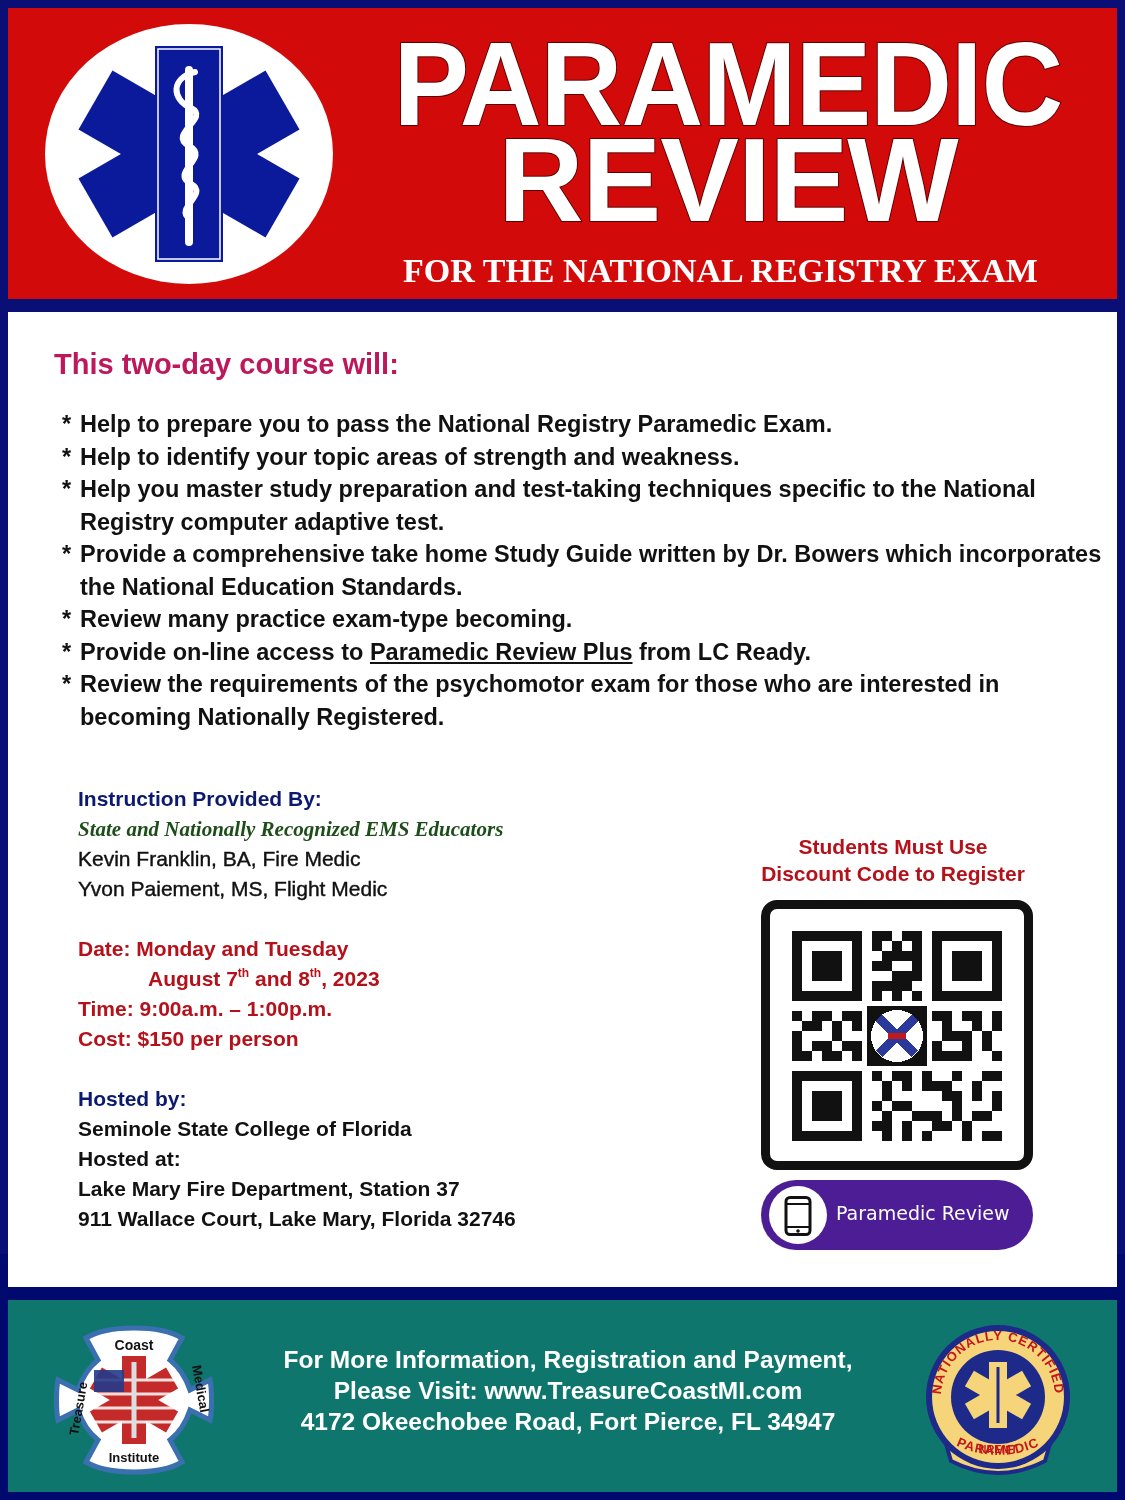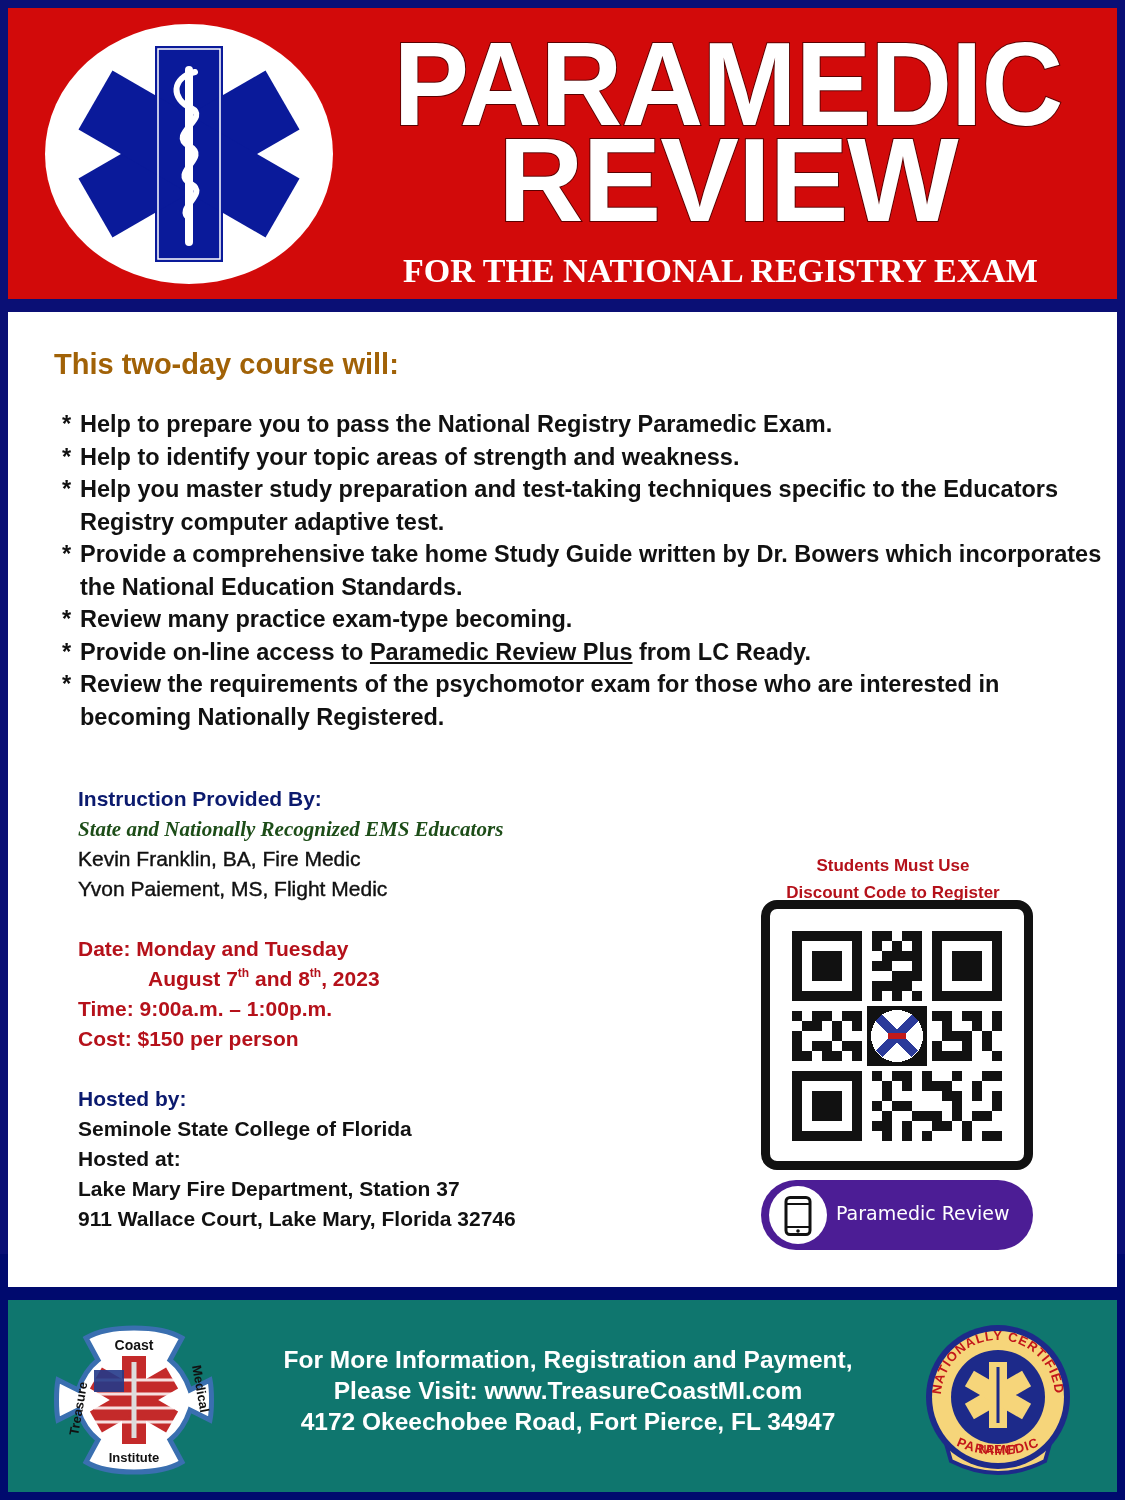--- a/index.html
+++ b/index.html
@@ -20,37 +20,37 @@
   }
   .title-1 { top: 16px; font-size: 118px; line-height: 120px; transform: scaleX(0.96); }
   .title-2 { top: 112px; font-size: 118px; line-height: 120px; }
   .subtitle {
     position: absolute; left: 340px; width: 745px; top: 244px; text-align: center;
     font-size: 34px; font-weight: bold; color: #fff; letter-spacing: 0px; font-family: Liberation Serif, serif;
   }
 
   
   .body { position: absolute; left: 8px; top: 312px; width: 1109px; height: 975px; background: #fff; }
-  .intro { position: absolute; left: 46px; top: 36px; font-size: 29px; font-weight: bold; color: #a16207; }
+  .intro { position: absolute; left: 46px; top: 36px; font-size: 29px; font-weight: bold; color: #be185d; }
   .bullets { position: absolute; left: 54px; top: 96px; width: 1050px; list-style: none; }
   .bullets li { font-size: 23.5px; font-weight: bold; color: #111; line-height: 32.5px; padding-left: 18px; text-indent: -18px; }
   .bullets li .star { display: inline-block; width: 18px; text-indent: 0; }
   .bullets li .u { text-decoration: underline; }
 
   .left-col { position: absolute; left: 70px; top: 472px; width: 640px; }
   .left-col .line { font-size: 21px; line-height: 30px; font-weight: bold; }
   .navy { color: #0b1a6e; }
   .green { color: #1d4d18; font-style: italic; font-family: Liberation Serif, serif; }
   .black { color: #111; }
   .red { color: #b5111a; }
   .gap { height: 30px; }
   .indent { padding-left: 70px; }
   sup { font-size: 12px; vertical-align: 9px; line-height: 0; margin-top: 17px; }
 
-  .discount { position: absolute; left: 735px; top: 540px; width: 300px; text-align: center; font-size: 17px; line-height: 27px; font-weight: bold; color: #b5111a; }
+  .discount { position: absolute; left: 735px; top: 521px; width: 300px; text-align: center; font-size: 21px; line-height: 27px; font-weight: bold; color: #b5111a; }
   .qr-box { position: absolute; left: 753px; top: 588px; width: 272px; height: 270px; border: 9px solid #111; border-radius: 16px; background: #fff; }
   .qr-box svg { position: absolute; left: 22px; top: 22px; }
   .app-pill { position: absolute; left: 753px; top: 868px; width: 272px; height: 70px; border-radius: 35px; background: #4c1d95; }
   .app-circle { position: absolute; left: 8px; top: 6px; width: 58px; height: 58px; border-radius: 50%; background: #fff; }
   .app-circle svg { position: absolute; left: 14px; top: 10px; }
   .app-label { position: absolute; left: 75px; top: 22px; font-size: 19px; color: #fff; font-family: "DejaVu Sans", sans-serif; }
 
   
   .footer { position: absolute; left: 8px; top: 1300px; width: 1109px; height: 192px; background: #0f766e; }
   .tcmi-logo { position: absolute; left: 46px; top: 24px; }
@@ -83,21 +83,21 @@
     <div class="title-2">REVIEW</div>
     <div class="subtitle">FOR THE NATIONAL REGISTRY EXAM</div>
   </div>
 
   <div class="body">
     <div class="intro">This two-day course will:</div>
 
     <ul class="bullets">
       <li><span class="star">*</span><span>Help to prepare you to pass the National Registry Paramedic Exam.</span></li>
       <li><span class="star">*</span><span>Help to identify your topic areas of strength and weakness.</span></li>
-      <li><span class="star">*</span><span>Help you master study preparation and test-taking techniques specific to the Educators Registry computer adaptive test.</span></li>
+      <li><span class="star">*</span><span>Help you master study preparation and test-taking techniques specific to the National Registry computer adaptive test.</span></li>
       <li><span class="star">*</span><span>Provide a comprehensive take home Study Guide written by Dr. Bowers which incorporates the National Education Standards.</span></li>
       <li><span class="star">*</span><span>Review many practice exam-type becoming.</span></li>
       <li><span class="star">*</span><span>Provide on-line access to </span><span class="u">Paramedic Review Plus</span><span> from LC Ready.</span></li>
       <li><span class="star">*</span><span>Review the requirements of the psychomotor exam for those who are interested in becoming Nationally Registered.</span></li>
     </ul>
 
     <div class="left-col">
       <div class="line navy">Instruction Provided By:</div>
       <div class="line green">State and Nationally Recognized EMS Educators</div>
       <div class="line black" style="font-weight:normal;-webkit-text-stroke:0.4px #111;">Kevin Franklin, BA, Fire Medic</div>

